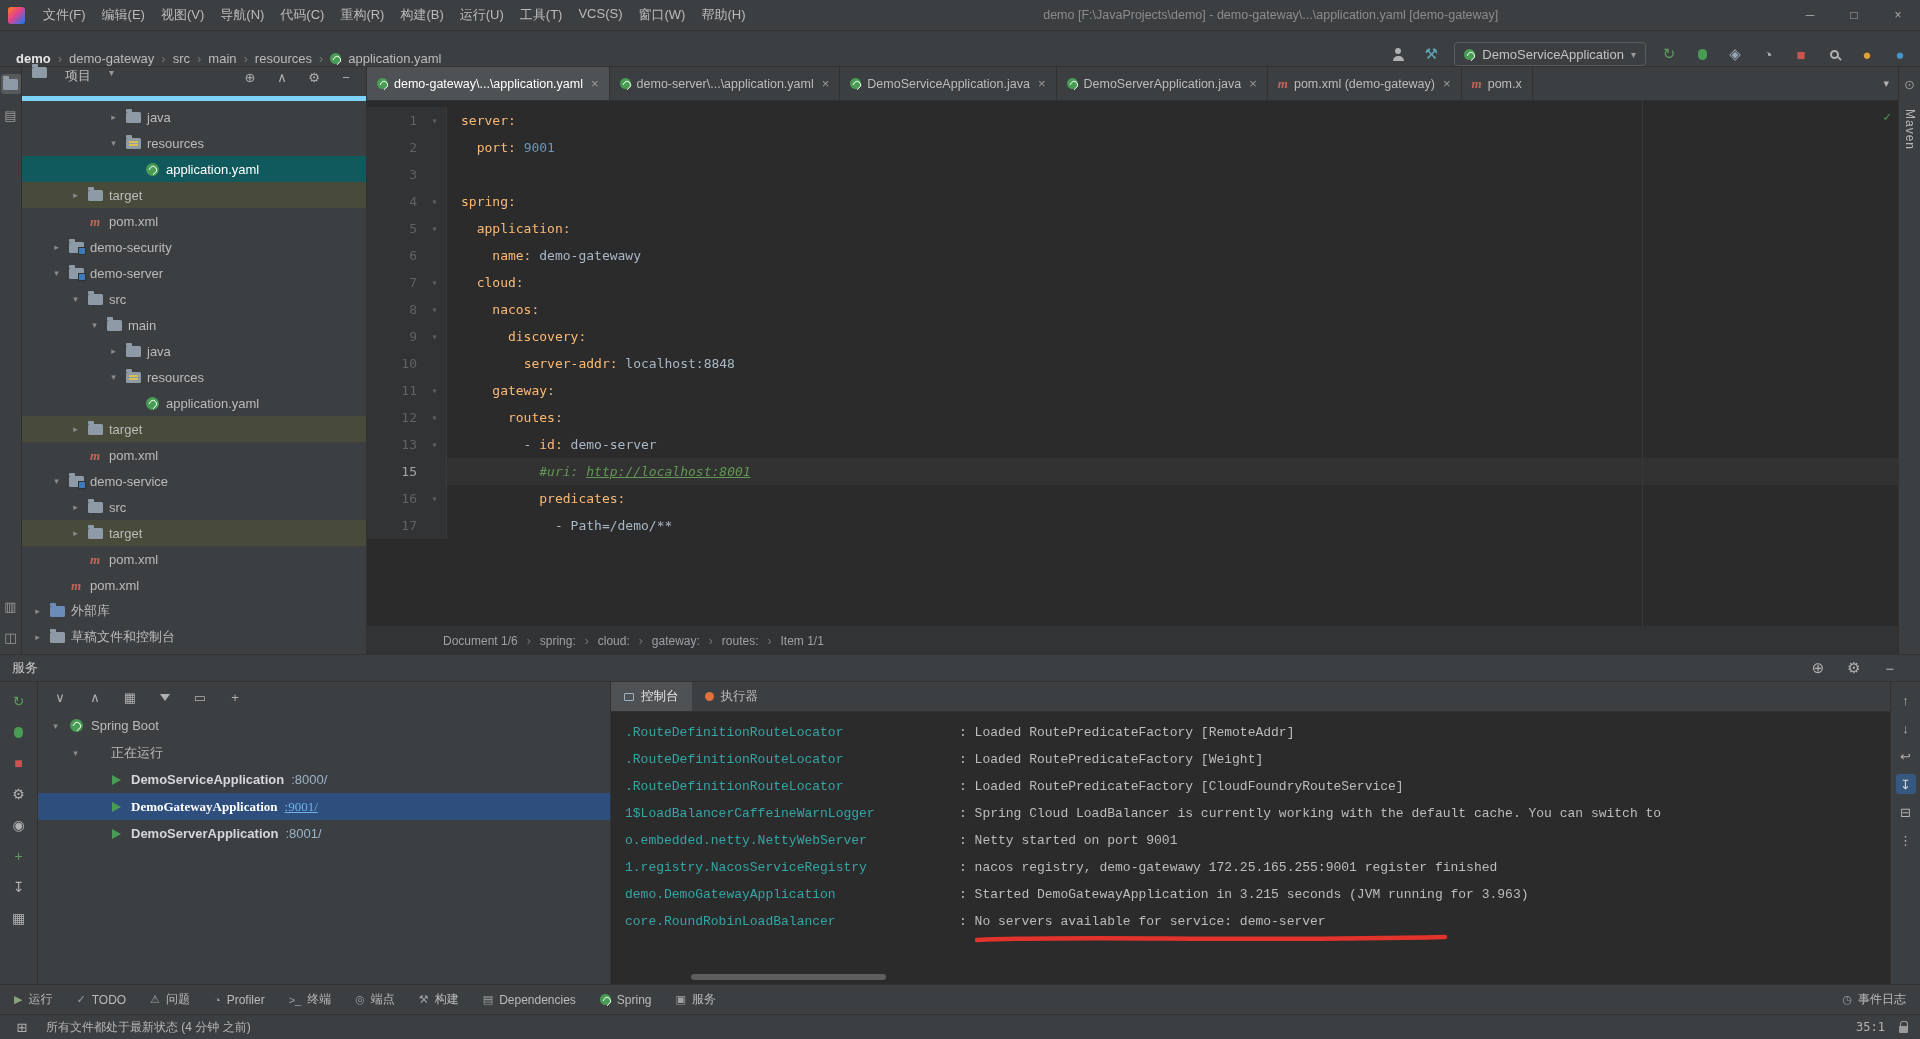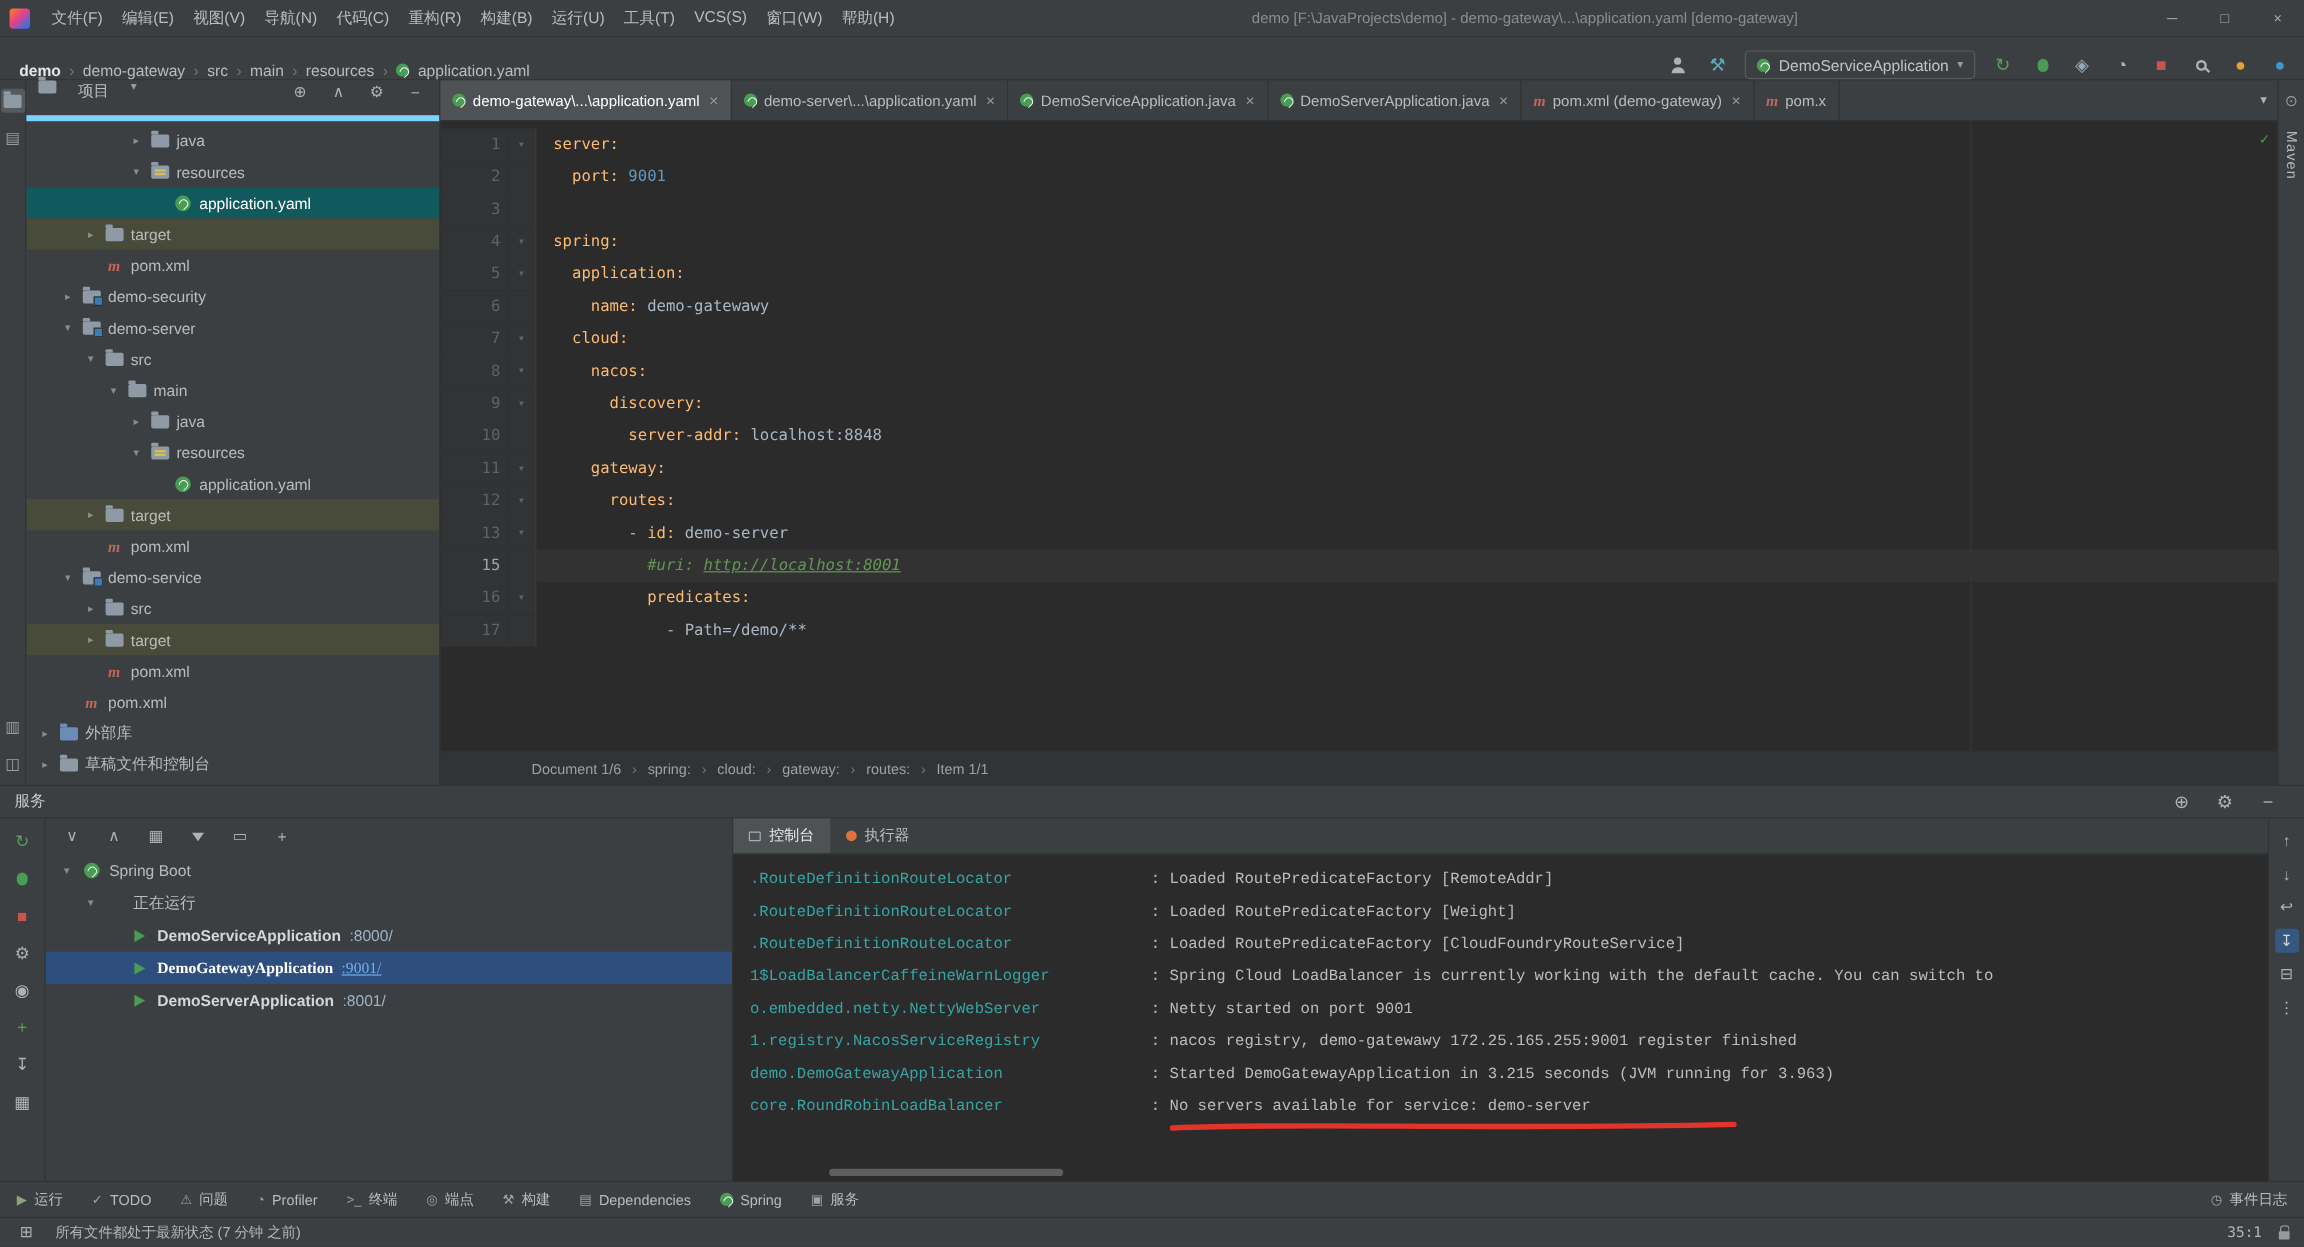--- a/index.html
+++ b/index.html
@@ -610,20 +610,20 @@
       <span class="bb-right">
         <span class="bb-item">
           <span class="bb-icon" style="color: rgb(159, 161, 163);">◷</span>
           <span>事件日志</span>
         </span>
       </span>
     </div>
 
   <div class="status-bar">
     <span class="tb-icon" style="font-size:13px">⊞</span>
-    <span>所有文件都处于最新状态 (7 分钟 之前)</span>
+    <span>所有文件都处于最新状态 (4 分钟 之前)</span>
     <span class="sb-right">
       <span class="mono">35:1</span>
       <span class="i-lock"></span>
     </span>
   </div>
 
 </div>
 
 </body></html>

